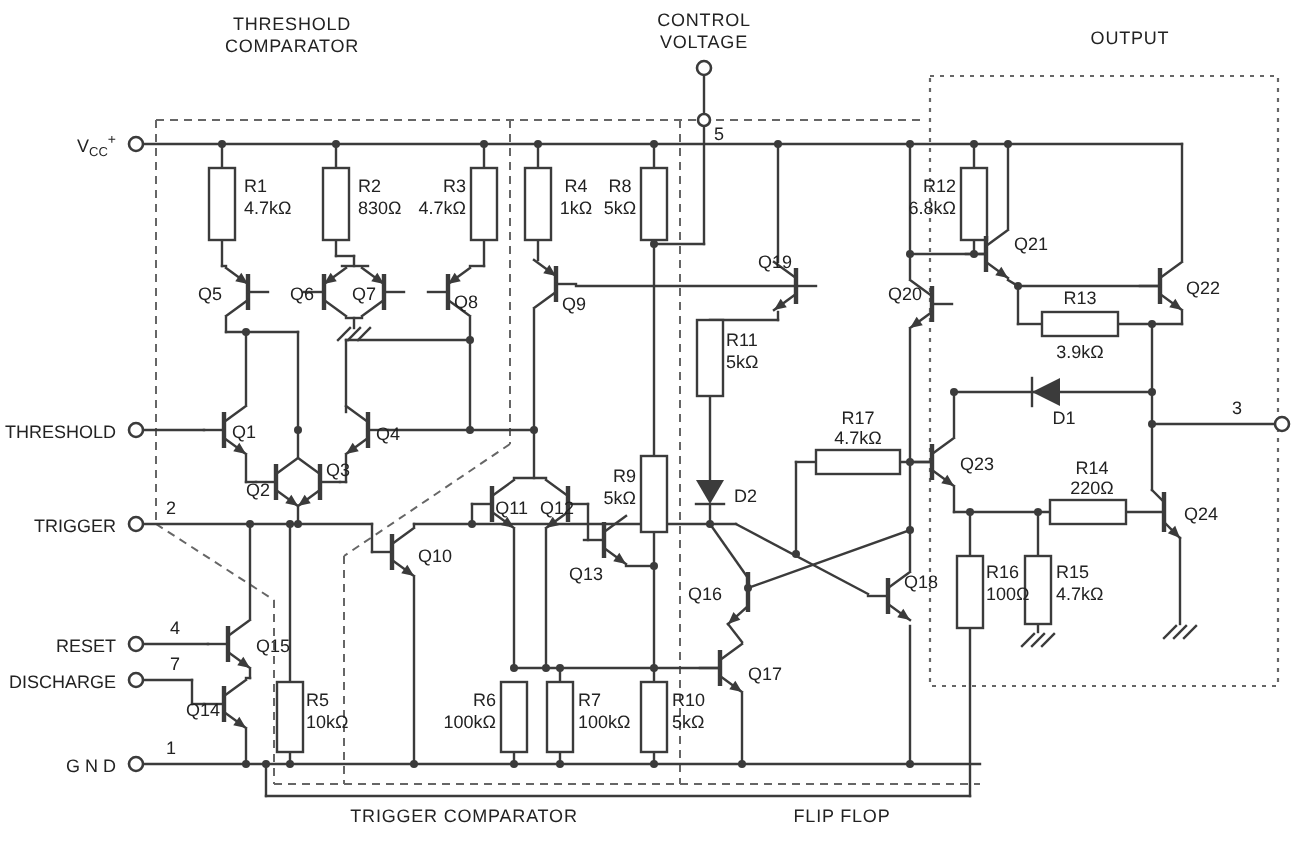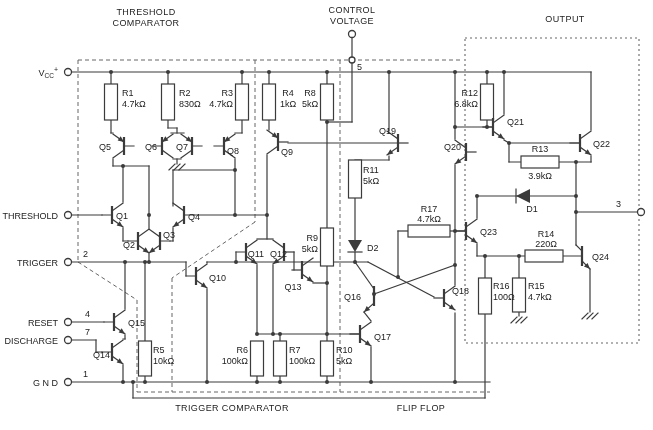--- a/index.html
+++ b/index.html
@@ -1,19 +1,19 @@
 <!DOCTYPE html>
 <html style="--wire: #3b3b3b; --dash: #666666; --bg: #ffffff; --txt: #222222;"><head>
 <meta charset="utf-8">
 <style>
   :root{
     --wire:#3b3b3b; --dash:#666666; --bg:#ffffff; --txt:#222222;
   }
   html,body{margin:0;padding:0;background:var(--bg);}
-  .stage{width:653px;height:430px;position:relative;background:var(--bg);overflow:hidden;border-radius:16px;}
+  .stage{width:653px;height:430px;position:relative;background:var(--bg);overflow:hidden;}
   svg{position:absolute;left:0;top:0;}
   .w{stroke:var(--wire);stroke-width:1.2;fill:none;stroke-linecap:square;}
   .bar{stroke:var(--wire);stroke-width:2.2;fill:none;}
   .dash{stroke:var(--dash);stroke-width:1;fill:none;stroke-dasharray:4 3;}
   .dot2{stroke:var(--dash);stroke-width:1.1;fill:none;stroke-dasharray:2 3;}
   .res{fill:#fff;stroke:var(--wire);stroke-width:1.2;}
   .fil{fill:var(--wire);stroke:none;}
   .term{fill:#fff;stroke:var(--wire);stroke-width:1.3;}
   text{font-family:"Liberation Sans","DejaVu Sans",sans-serif;font-size:9px;fill:var(--txt);}
   .sec{letter-spacing:.4px;}

